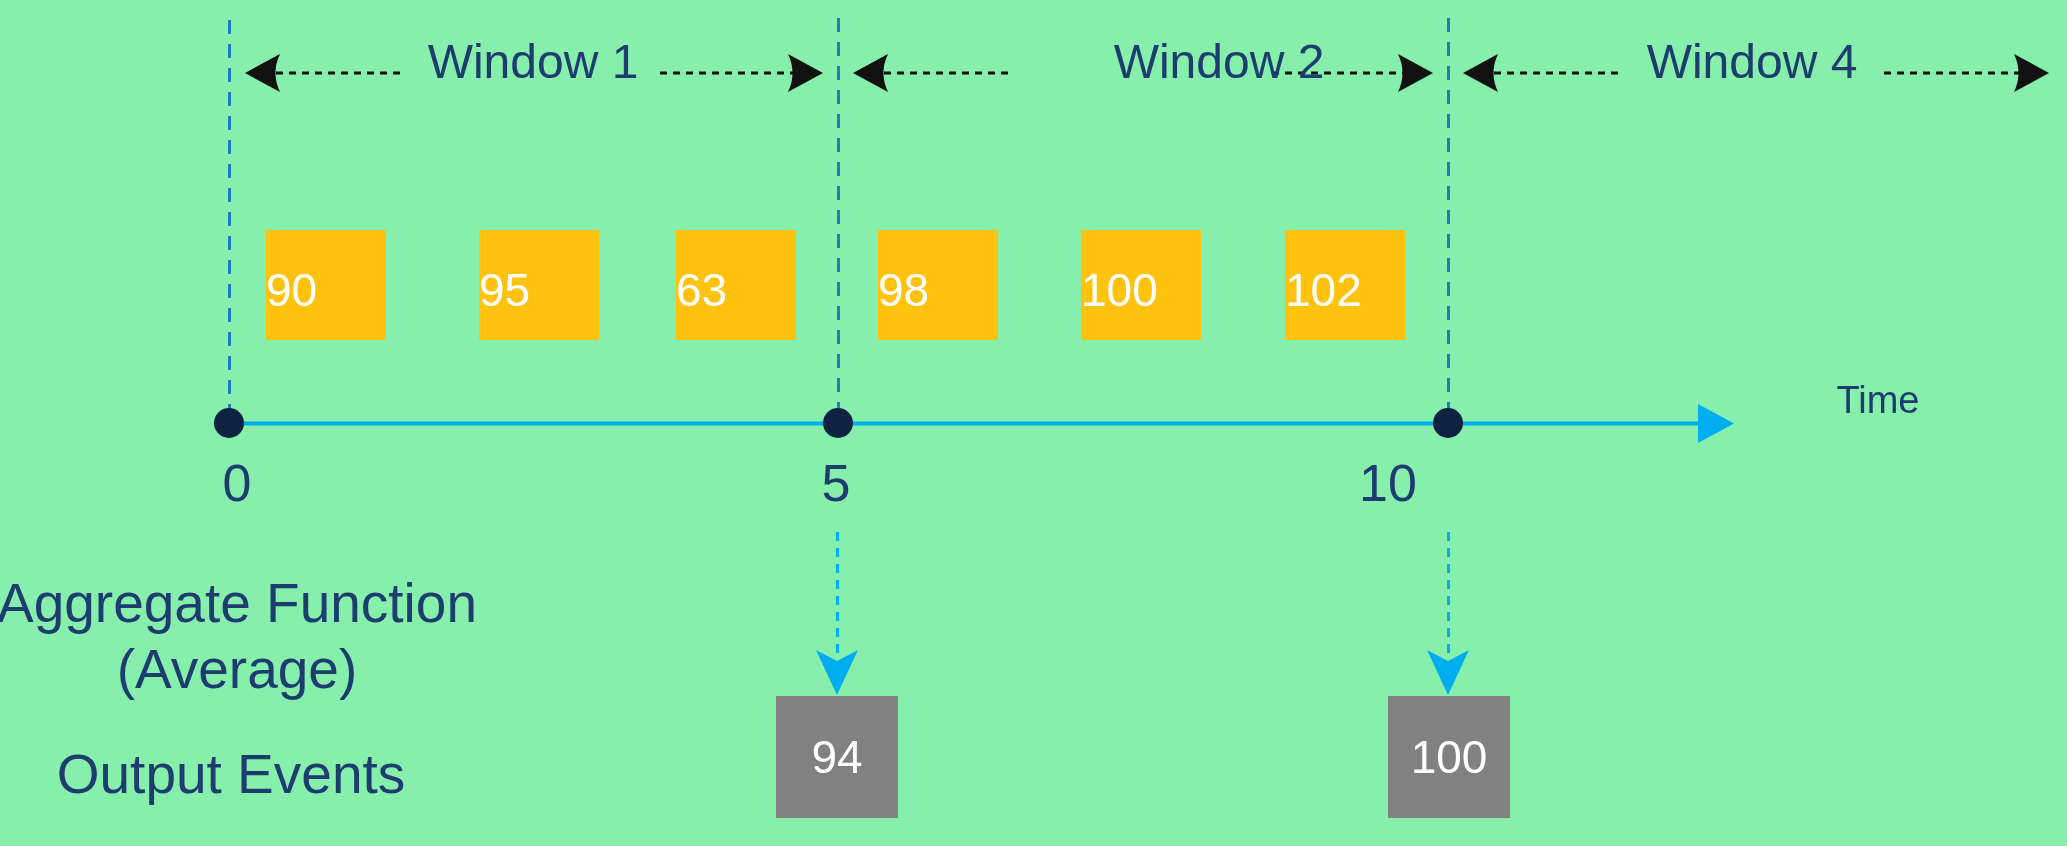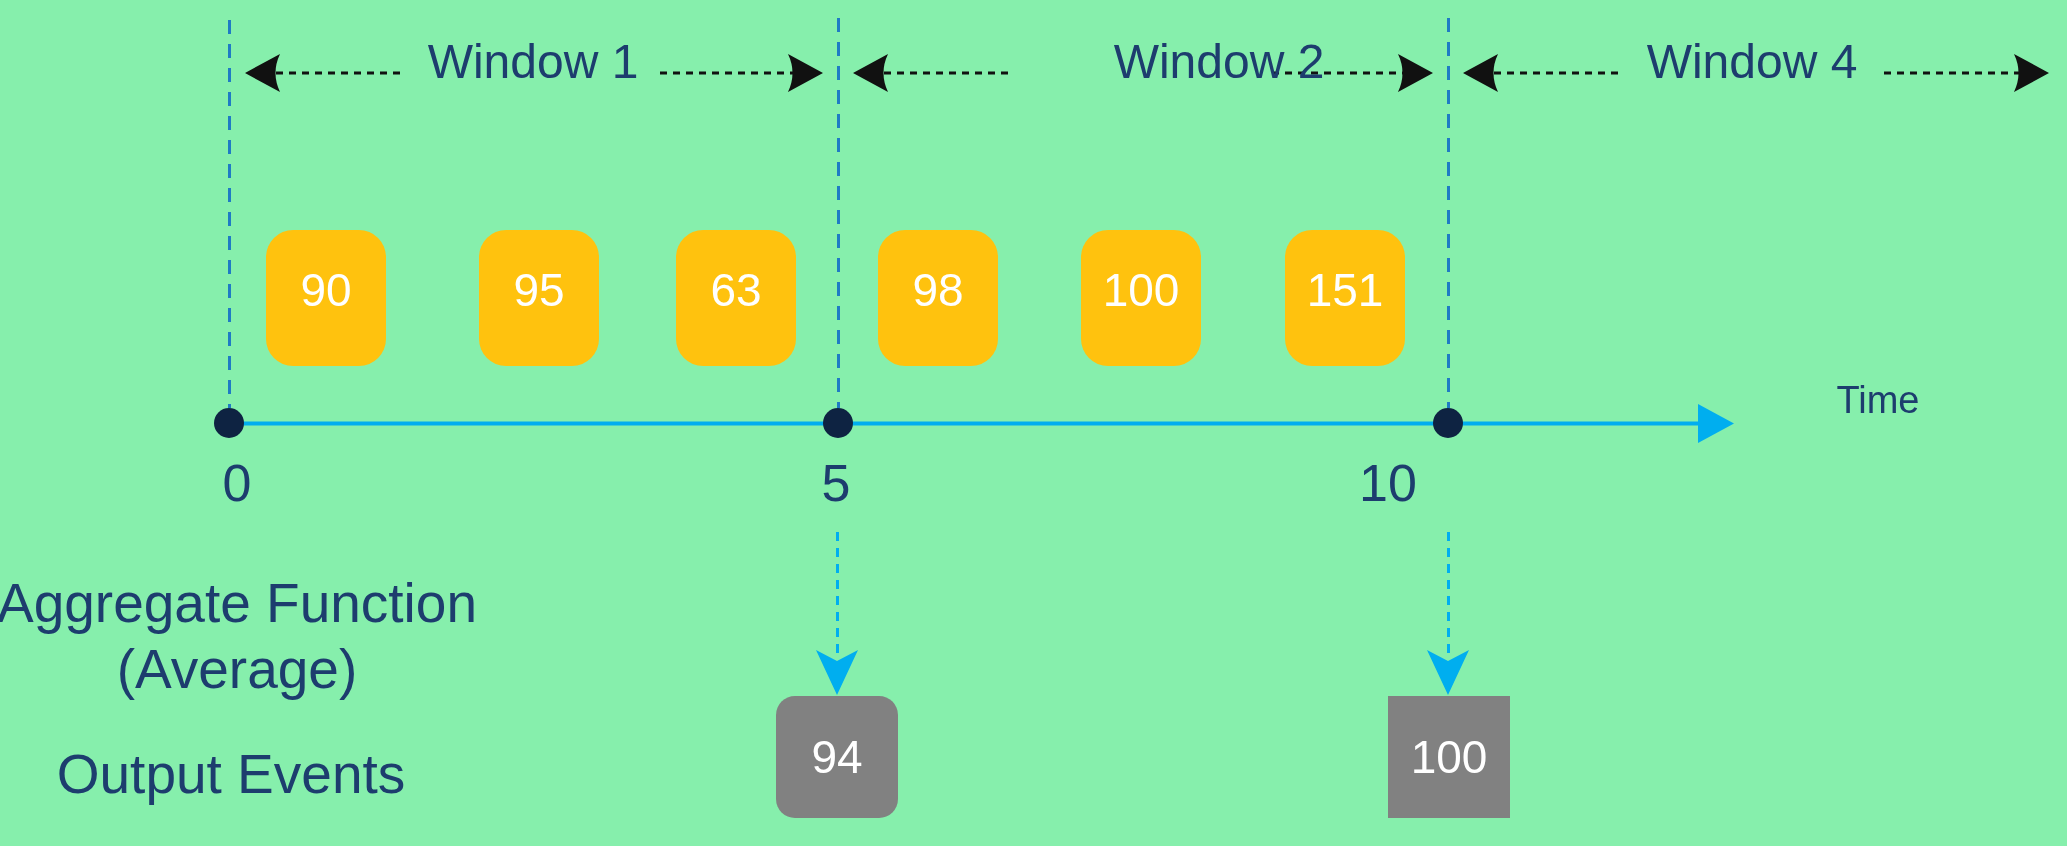--- a/index.html
+++ b/index.html
@@ -16,28 +16,26 @@
   #shapes{position:absolute;left:0;top:0;width:2067px;height:846px;}
   .abs{position:absolute;}
   .window-label{
     font-size:48px;
     line-height:52px;
     white-space:nowrap;
     transform:translate(-50%,-50%);
     color:var(--navy-text);
   }
   .event-box{
-    width:120px;height:136px;
+    width:120px;height:110px;
     background:var(--event-yellow);
     color:#ffffff;
     font-size:46px;
     line-height:120px;
-    text-align:center;
     white-space:nowrap;
-    border-radius:27px;
   }
   .output-box{
     width:122px;height:122px;
     background:var(--output-gray);
     color:#ffffff;
     font-size:46px;
     line-height:122px;
     text-align:center;
     white-space:nowrap;
   }
@@ -124,33 +122,33 @@
 
   <div class="abs window-label" style="left:533px;top:62px;">Window 1</div>
   <div class="abs window-label" style="left:1207px;top:62px;margin-left:12px;">Window 2</div>
   <div class="abs window-label" style="left:1752px;top:62px;">Window 4</div>
 
   <div class="abs event-box" style="left:266px;top:230px;">90</div>
   <div class="abs event-box" style="left:479px;top:230px;">95</div>
   <div class="abs event-box" style="left:676px;top:230px;">63</div>
   <div class="abs event-box" style="left:878px;top:230px;">98</div>
   <div class="abs event-box" style="left:1081px;top:230px;">100</div>
-  <div class="abs event-box" style="left:1285px;top:230px;">151</div>
+  <div class="abs event-box" style="left:1285px;top:230px;">102</div>
 
   <div class="abs tick-label" style="left:237px;top:483px;">0</div>
   <div class="abs tick-label" style="left:836px;top:483px;">5</div>
   <div class="abs tick-label" style="left:1388px;top:483px;">10</div>
 
   <div class="abs time-label" style="left:1878px;top:372px;">
     <div>Time</div>
   </div>
 
   <div class="abs side-label" style="left:237px;top:636px;">
     <div>Aggregate Function</div>
     <div>(Average)</div>
   </div>
 
   <div class="abs side-label" style="left:231px;top:774px;">Output Events</div>
 
-  <div class="abs output-box" style="left:776px;top:696px;border-radius:19px;">94</div>
+  <div class="abs output-box" style="left:776px;top:696px;">94</div>
   <div class="abs output-box" style="left:1388px;top:696px;">100</div>
 
 </div>
 
 </body></html>

